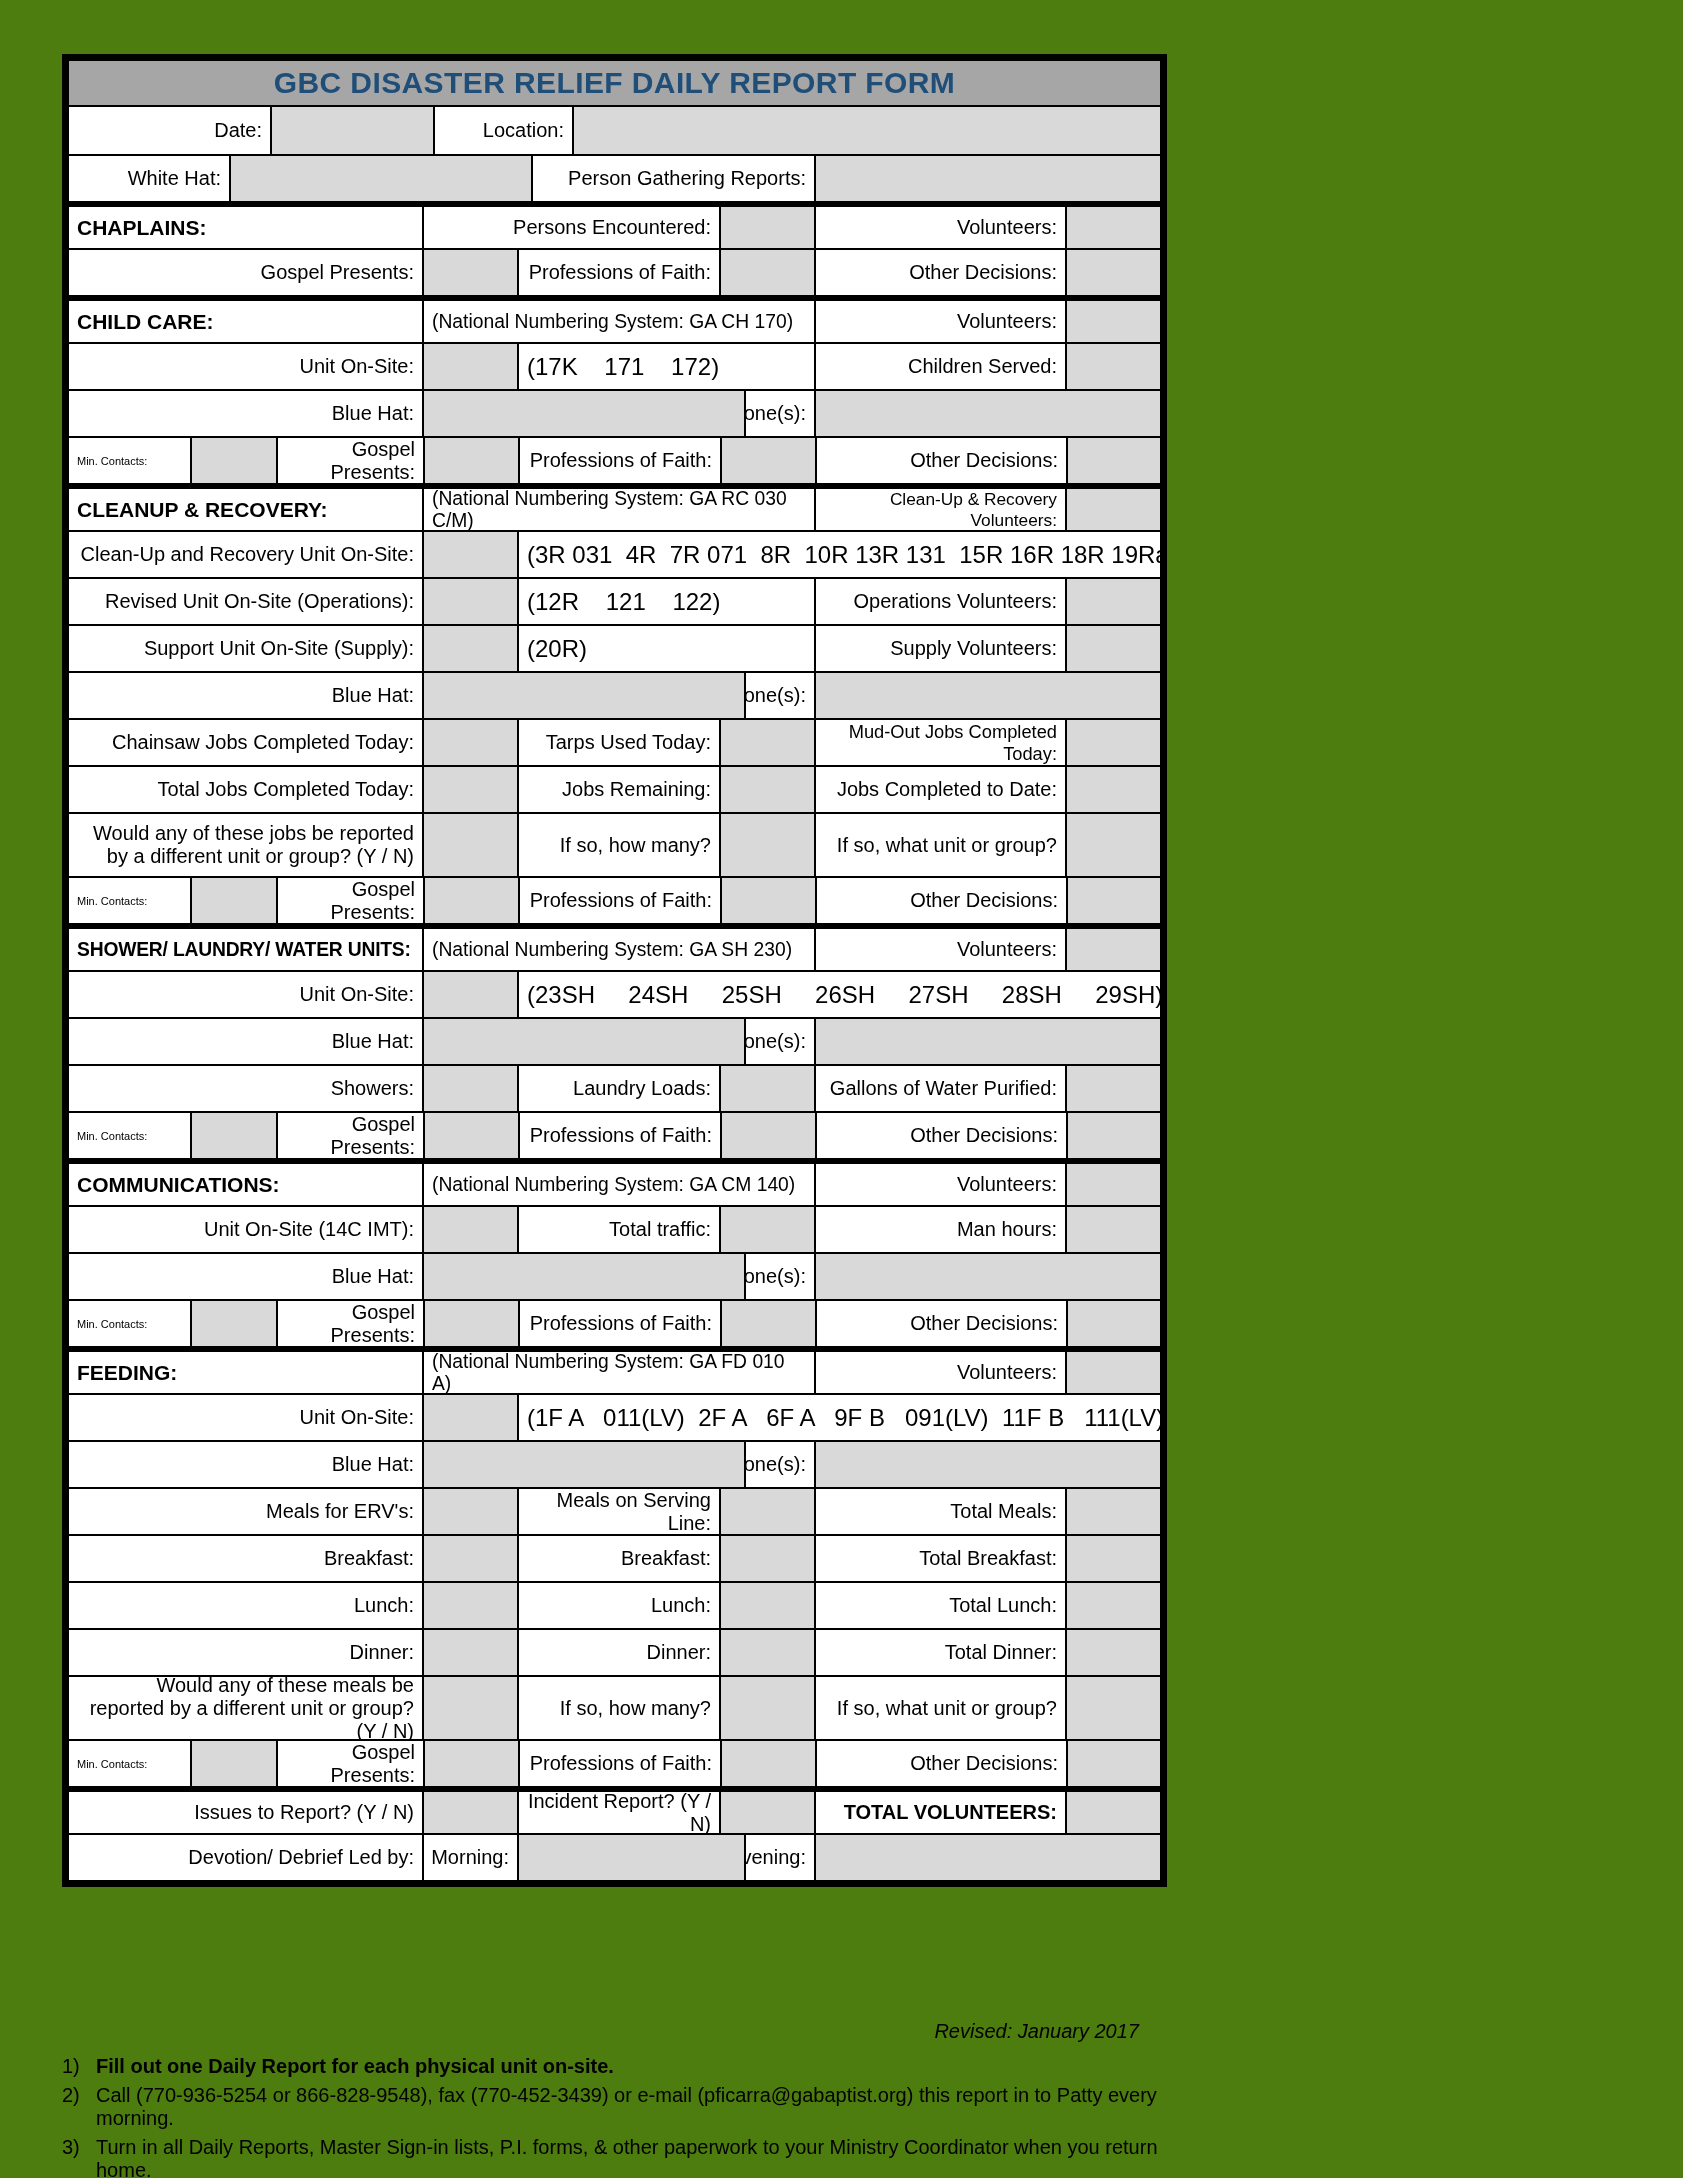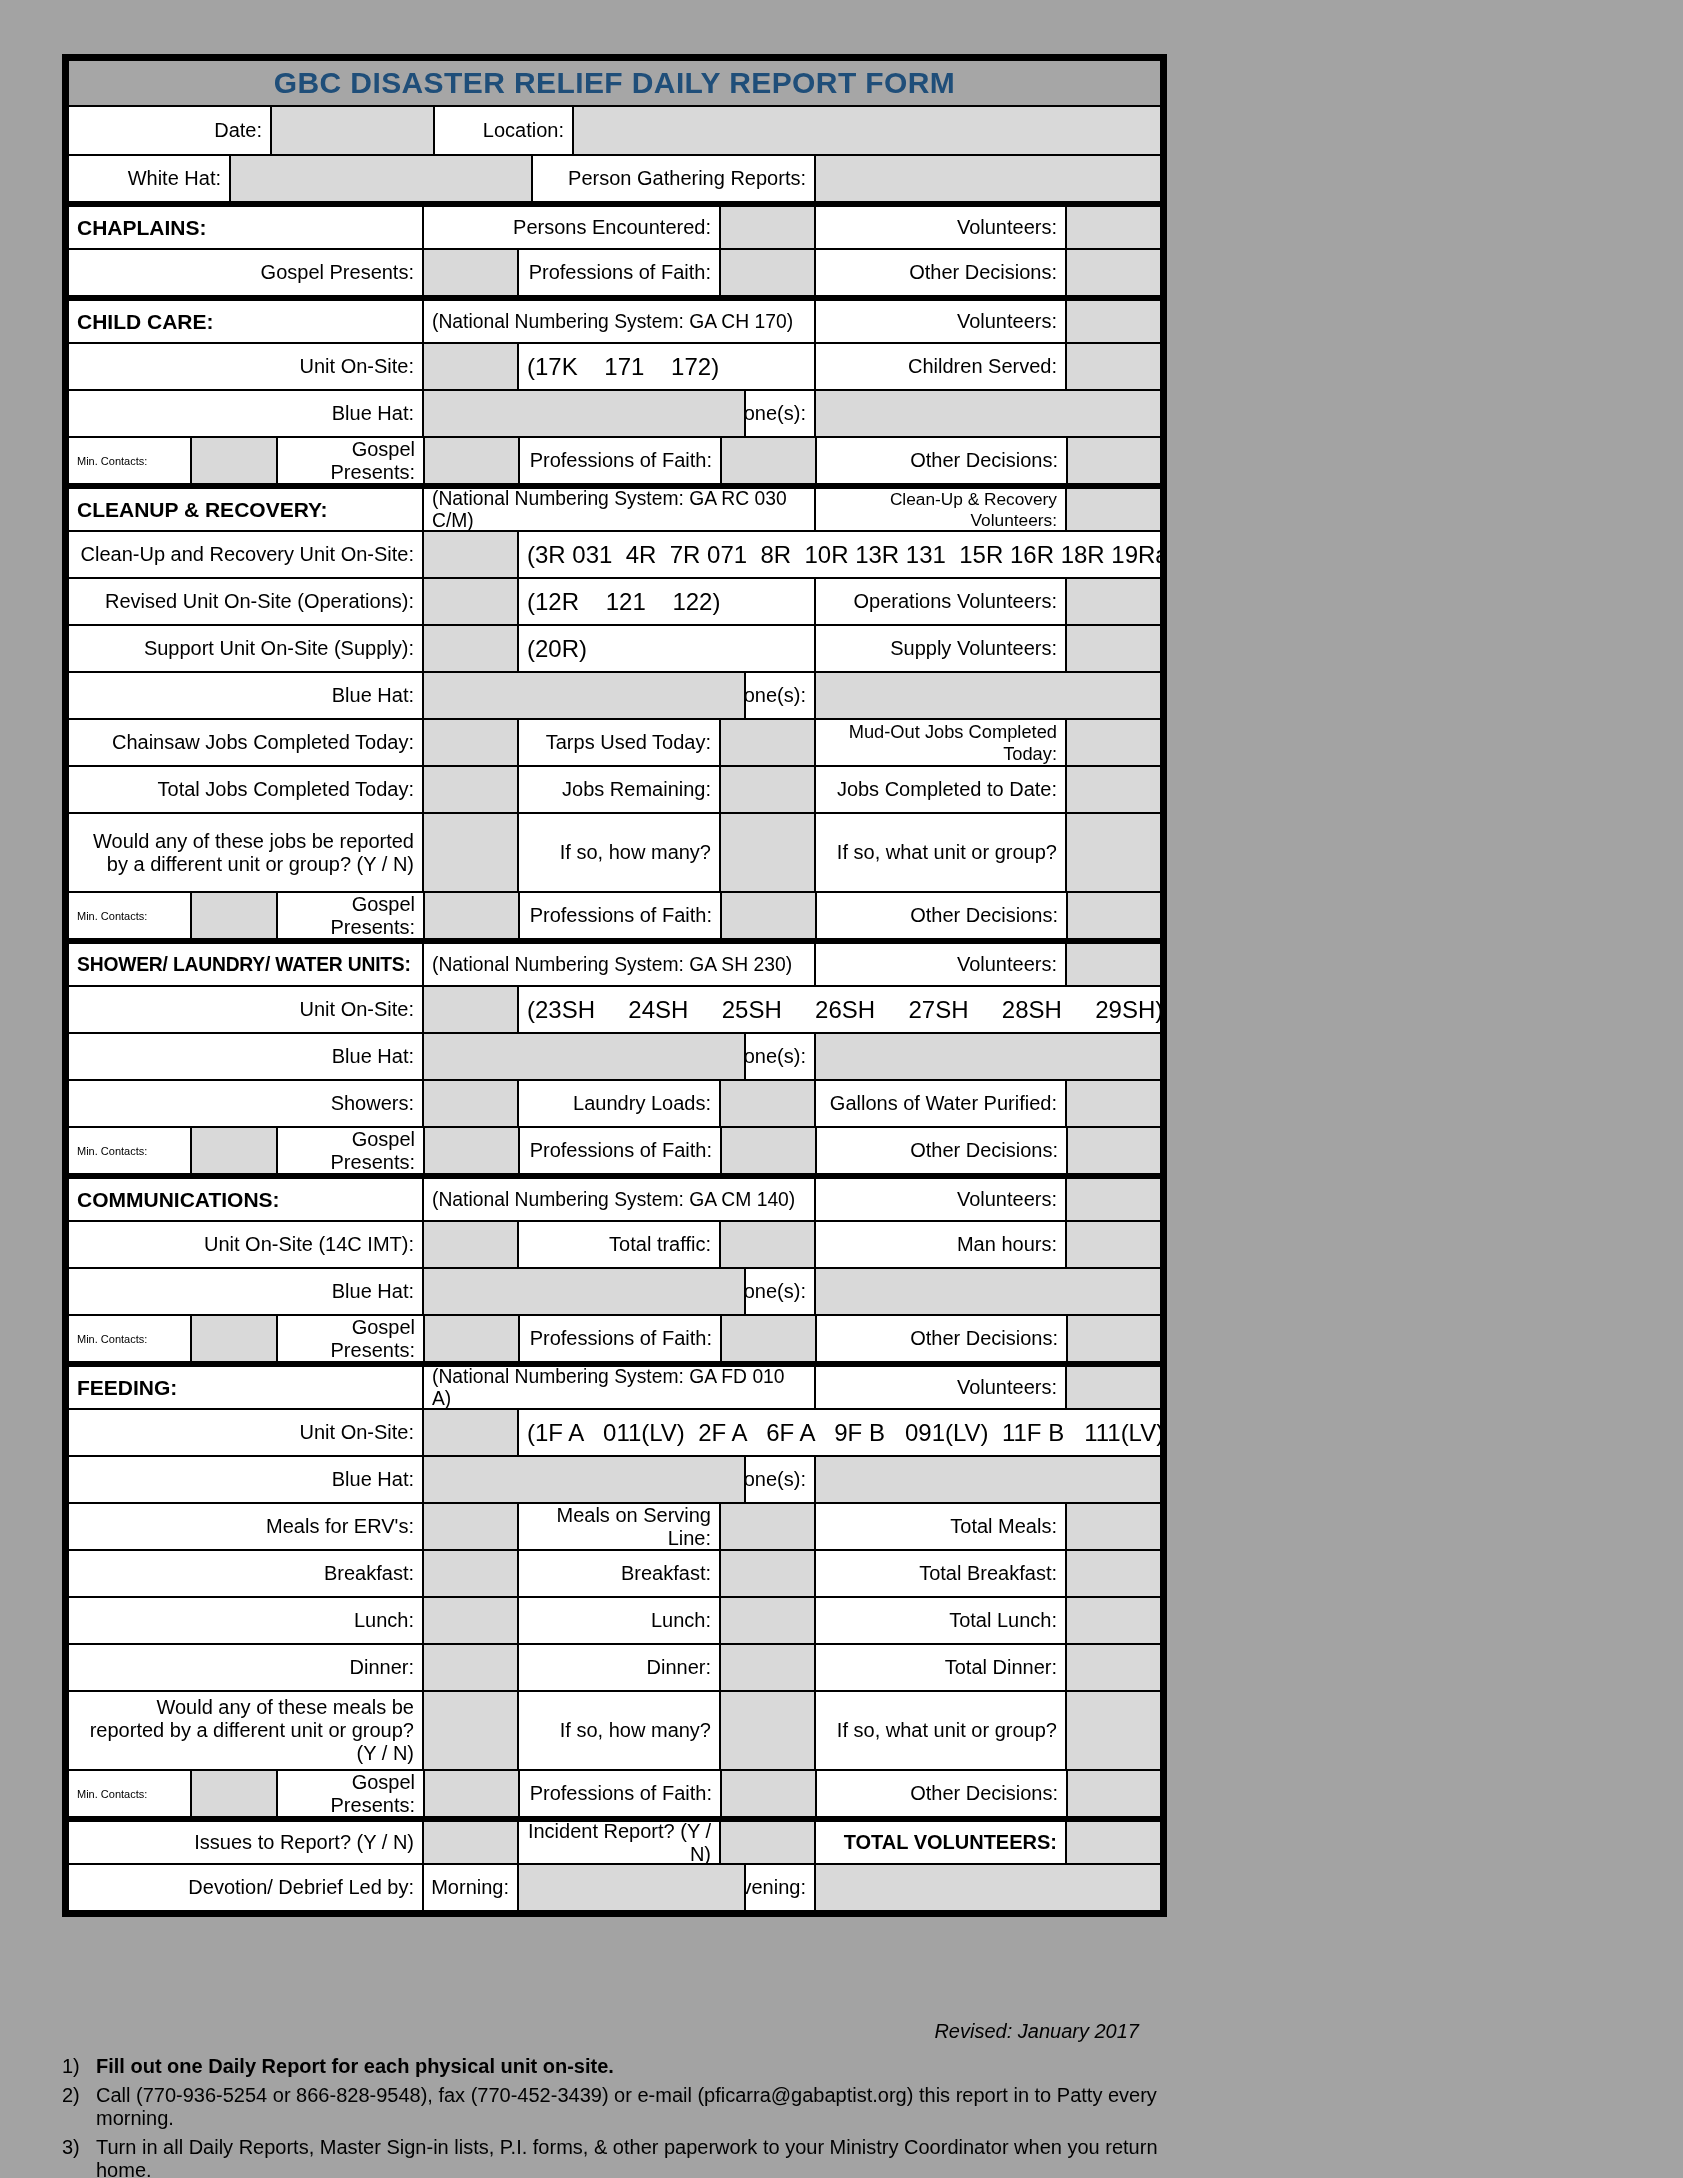--- a/index.html
+++ b/index.html
@@ -1,34 +1,34 @@
 <!DOCTYPE html>
 <html><head>
 <meta charset="utf-8">
 <style>
   * { box-sizing: border-box; margin: 0; padding: 0; }
   html,body { background:#888; }
   .page {
-    position: relative; width: 1683px; height: 2178px; background: #a3a3a3;
+    position: relative; width: 1683px; height: 2178px; background: #4d7c0f;
     font-family: "Liberation Sans", "DejaVu Sans", sans-serif; color:#000;
     margin: 0 auto; overflow: hidden;
   }
   .tbl {
     position: absolute; left: 62px; top: 54px; width: 1105px;
     border: 7px solid #000; background:#fff;
   }
   .titlebar {
     height: 46px; background: #a6a6a6; display:flex; align-items:center; justify-content:center;
     font-weight: bold; font-size: 30px; color: #1f4e79; letter-spacing: 0.4px;
     border-bottom: 2px solid #000;
   }
   .row { display: grid; height: 47px; border-top: 2px solid #000; }
   .row.nt { border-top: none; padding-left: 41px; }
   .row.thick { border-top: 6px solid #000; }
-  .row.tall { height: 79px; }
+  .row.tall { height: 64px; }
   .cell {
     display:flex; align-items:center; padding: 0 8px; overflow:hidden;
     border-left: 2px solid #000; min-width:0;
   }
   .cell:first-child { border-left: none; }
   .gray { background: #d9d9d9; }
   .right { justify-content: flex-end; text-align: right; }
   .lbl { font-size: 20px; line-height: 1.15; }
   .small { font-size: 11px; }
   .fit { font-size: 17.3px; }

